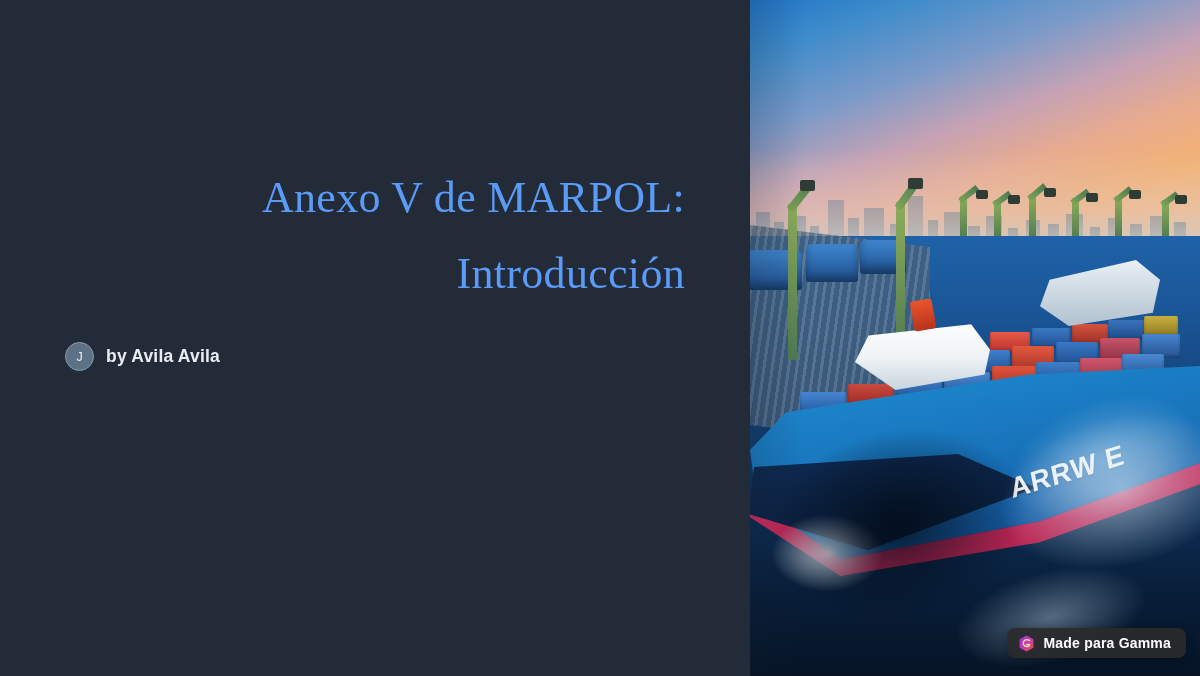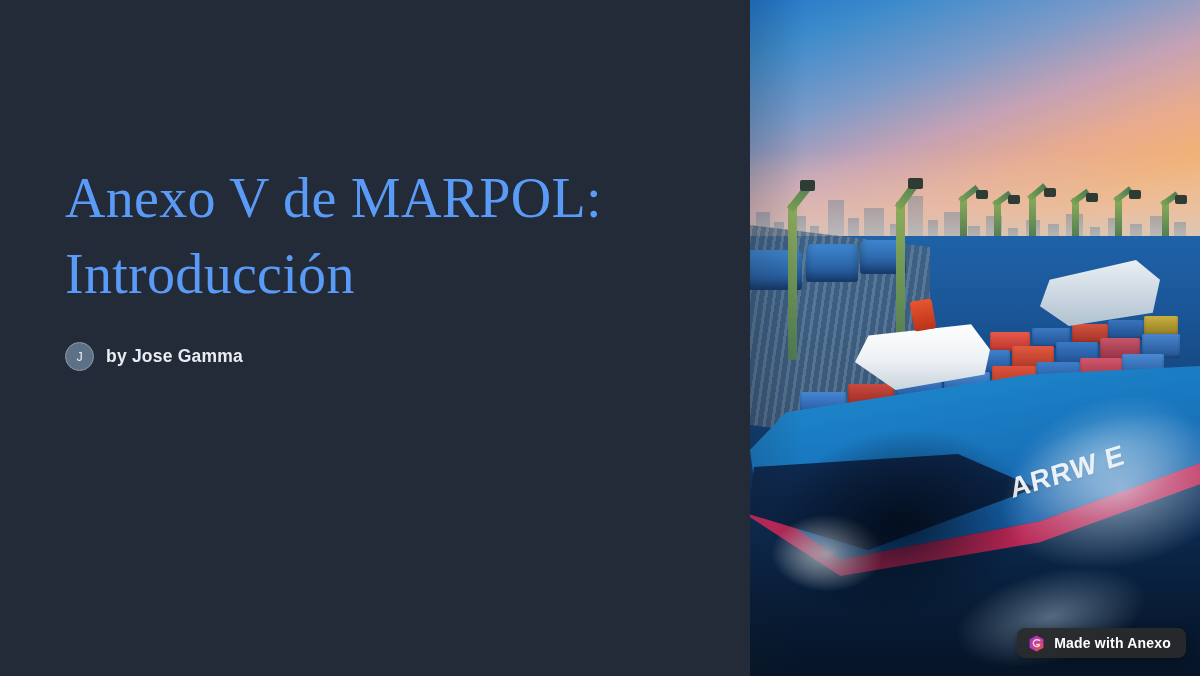--- a/index.html
+++ b/index.html
@@ -24,26 +24,27 @@
     flex:0 0 750px;
   }
   .content {
     position:absolute;
     left:65px;
     top:160px;
     width:620px;
   }
   .title {
     font-family:"Liberation Serif", "DejaVu Serif", serif;
-    font-size:56px;
+    font-size:44px;
     line-height:76px;
     font-weight:400;
     color:#5b9bf8;
     letter-spacing:0.3px;
     white-space:pre-line;
+    text-align:right;
   }
   .subtitle {
     margin-top:24px;
     font-family:"Liberation Sans", sans-serif;
     font-size:16.5px;
     line-height:26px;
     color:#e6e9ee;
     font-weight:400;
     max-width:615px;
   }
@@ -228,21 +229,21 @@
 <div class="slide">
 
   <div class="left-panel">
     <div class="content">
 
       <h1 class="title">Anexo V de MARPOL: Introducción</h1>
 
 
       <div class="author-row">
         <div class="avatar">J</div>
-        <div class="author-name">by Jose Gamma</div>
+        <div class="author-name">by Avila Avila</div>
       </div>
 
     </div>
   </div>
 
   <div class="image-panel">
     <div class="photo">
 
       <div class="sky"></div>
       <div class="sky-haze"></div>
@@ -384,17 +385,17 @@
             <linearGradient id="gl" x1="0" y1="0" x2="1" y2="1">
               <stop offset="0%" stop-color="#9b2fd4"></stop>
               <stop offset="55%" stop-color="#c73bb0"></stop>
               <stop offset="100%" stop-color="#e05a2b"></stop>
             </linearGradient>
           </defs>
           <path d="M8.5 0.6 L15.4 4.3 L15.4 12.7 L8.5 16.4 L1.6 12.7 L1.6 4.3 Z" fill="url(#gl)"></path>
           <path d="M11.6 5.4 C9.6 4.1 6.6 4.6 5.6 6.7 C4.6 8.9 6.1 11.4 8.5 11.6 C10.1 11.7 11.3 10.8 11.5 9.4 L8.8 9.4" fill="none" stroke="#ffd9a0" stroke-width="1.5" stroke-linecap="round"></path>
         </svg>
       </span>
-      <span class="gamma-label">Made with Anexo</span>
+      <span class="gamma-label">Made para Gamma</span>
     </div>
   </div>
 
 </div>
 
 </body></html>

